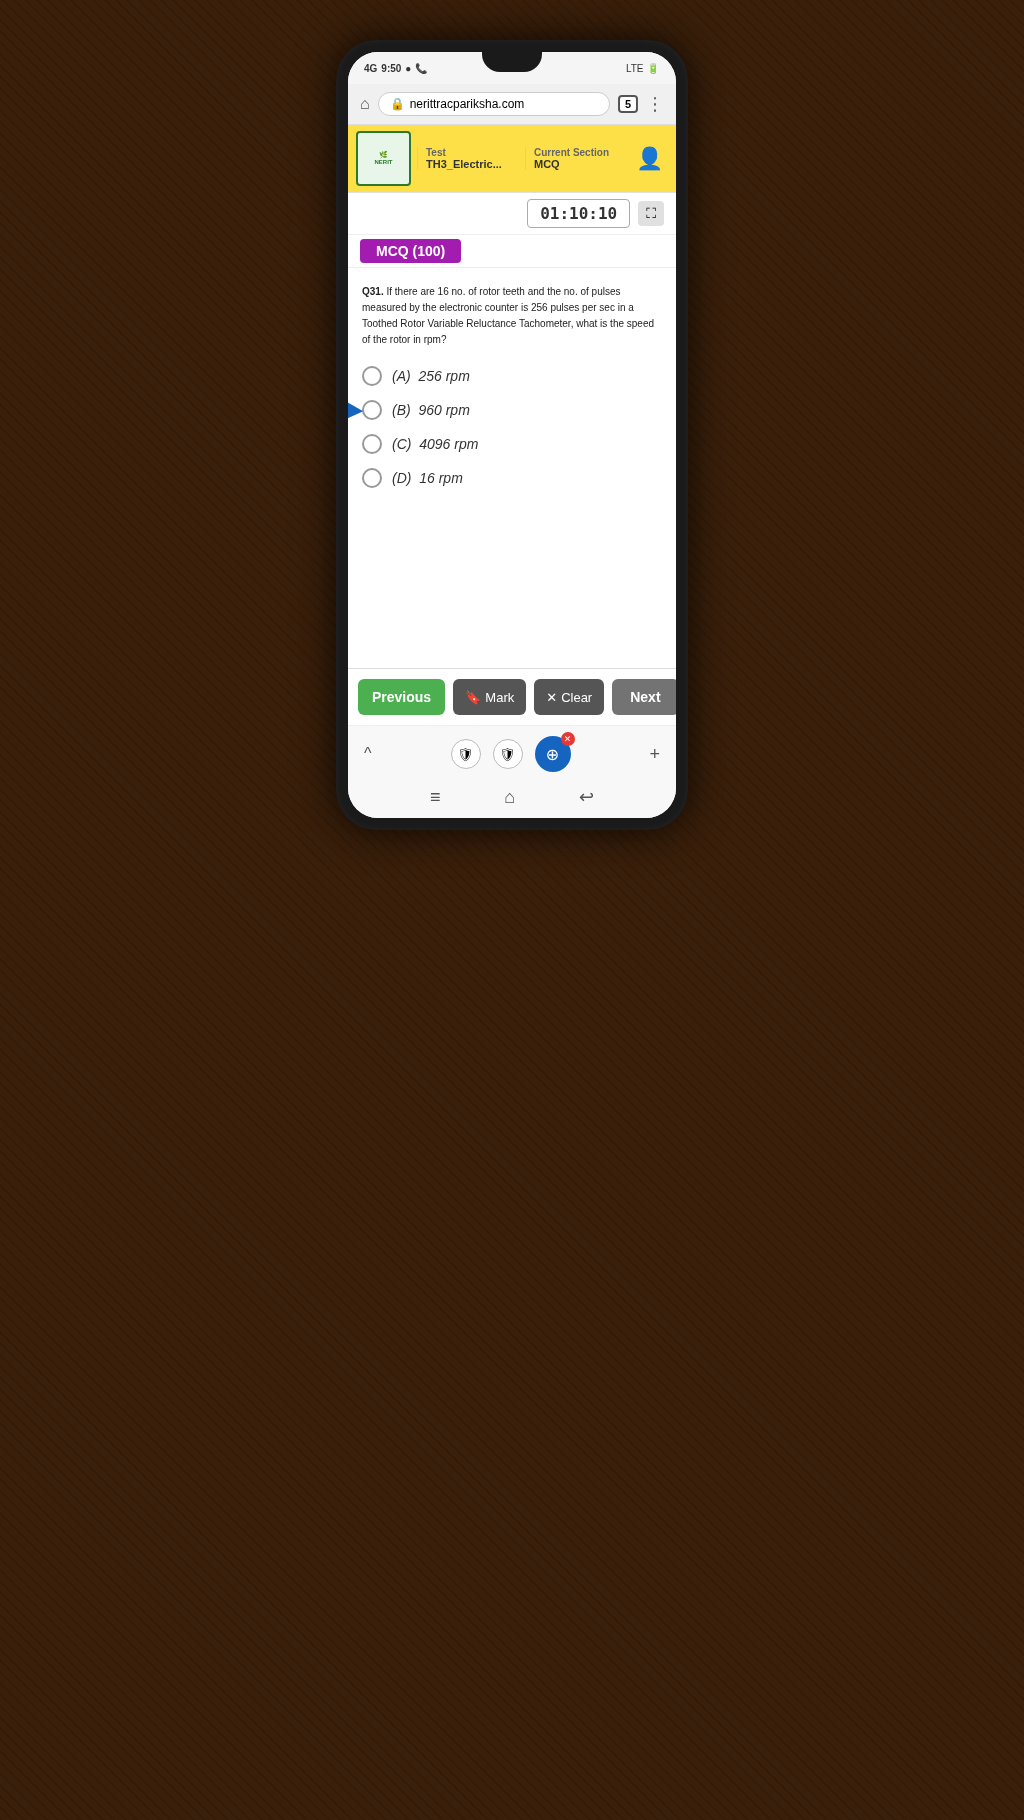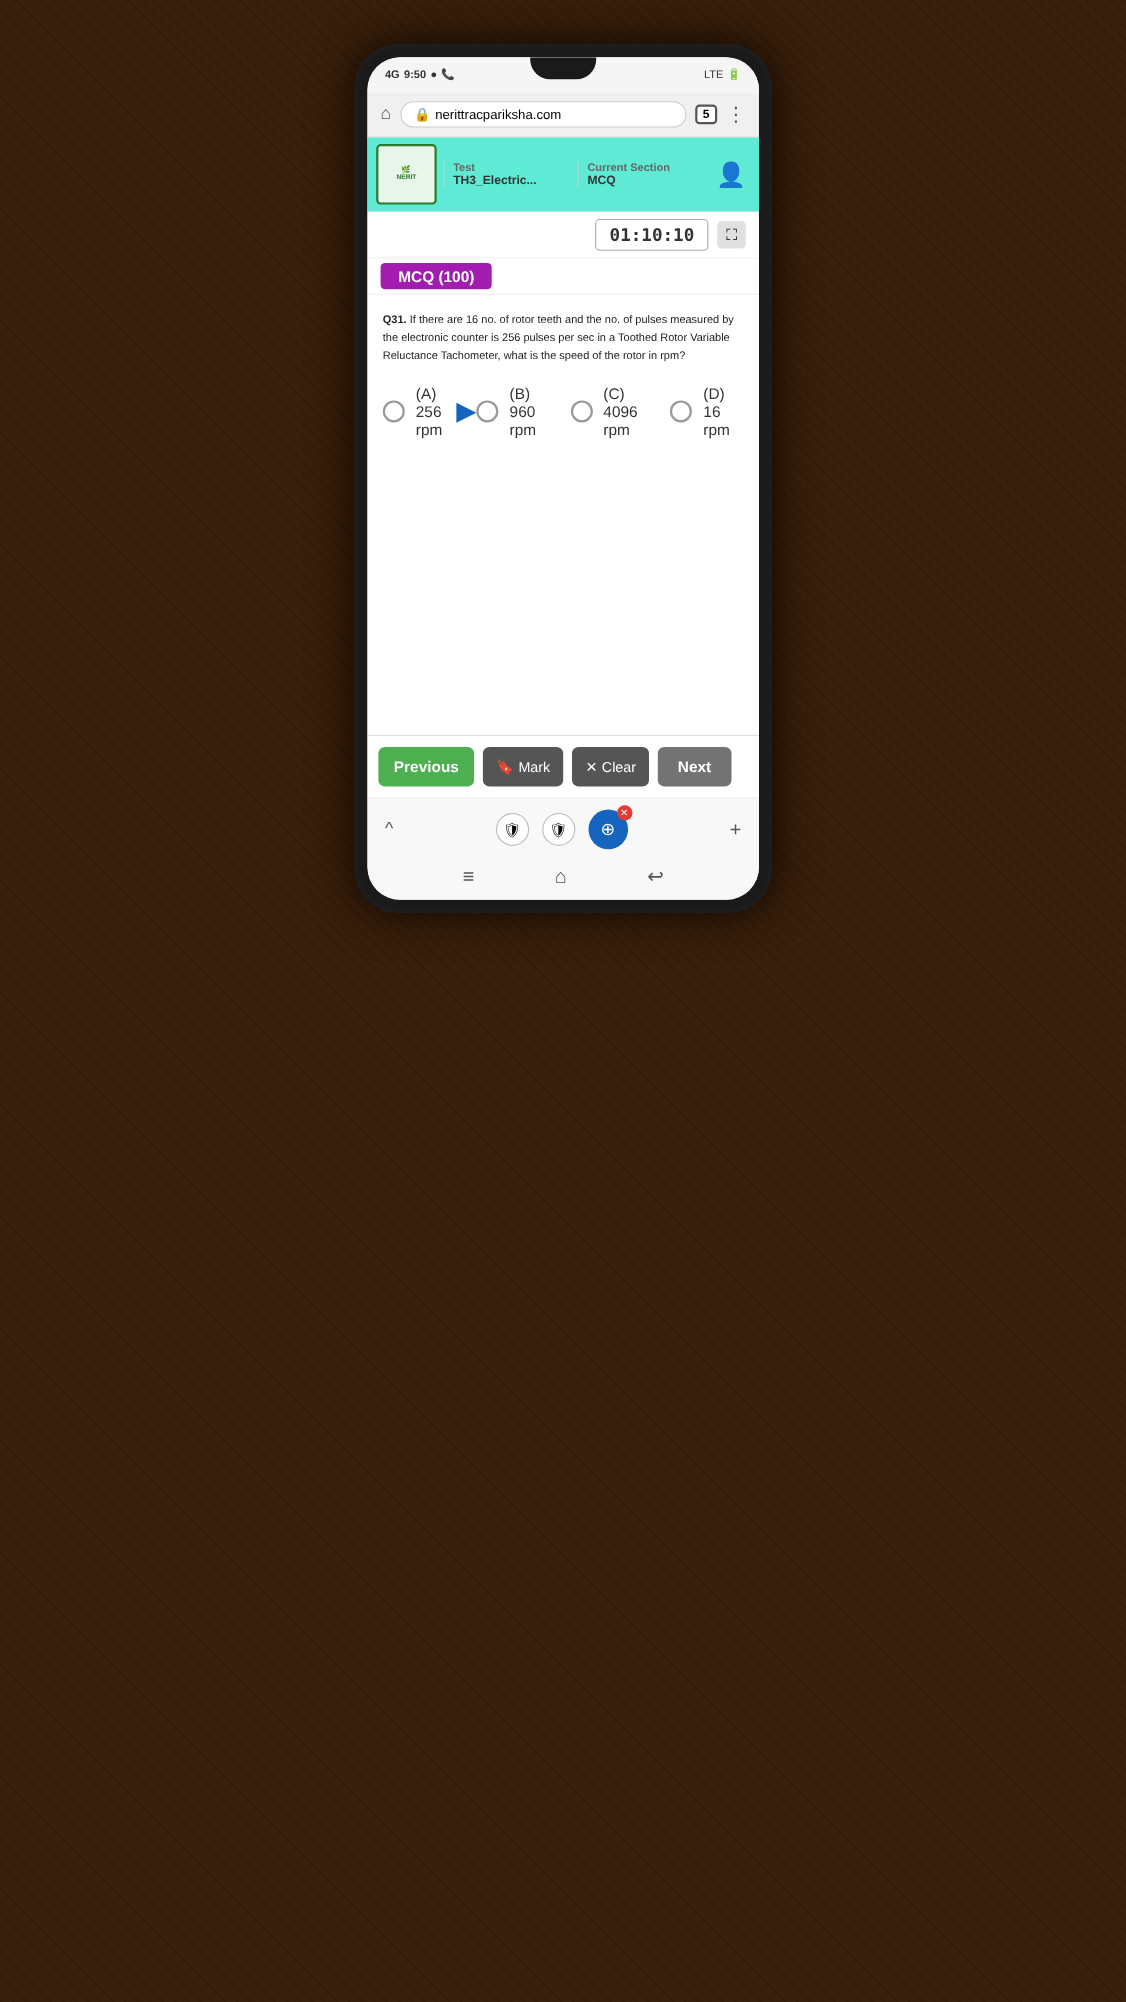--- a/index.html
+++ b/index.html
@@ -17,21 +17,21 @@
         );
       display: flex;
       justify-content: center;
       align-items: flex-start;
       min-height: 100vh;
       padding: 40px 0;
       font-family: Arial, sans-serif;
     }
 
     .phone-outer {
-      width: 380px;
+      width: 352px;
       background: #1a1a1a;
       border-radius: 40px;
       padding: 12px;
       box-shadow: 0 0 40px rgba(0,0,0,0.8), inset 0 0 10px rgba(255,255,255,0.05);
       position: relative;
     }
 
     .phone-inner {
       background: #fff;
       border-radius: 30px;
@@ -111,21 +111,21 @@
       font-size: 11px;
       font-weight: bold;
     }
 
     .menu-dots {
       font-size: 18px;
       color: #555;
     }
 
     .exam-header {
-      background: #5eead4;
+      background: #fde047;
       display: flex;
       align-items: center;
       border-bottom: 1px solid #e0e0e0;
       padding: 6px 8px;
     }
 
     .logo-area {
       width: 55px;
       height: 55px;
       border: 2px solid #2a7a2a;
@@ -232,21 +232,23 @@
       margin-bottom: 18px;
     }
 
     .question-text .qnum {
       font-weight: bold;
     }
 
     .options-list {
       list-style: none;
       display: flex;
+      flex-direction: column;
       gap: 14px;
+      font-style: italic;
     }
 
     .option-item {
       display: flex;
       align-items: center;
       gap: 10px;
       cursor: pointer;
     }
 
     .radio-circle {

